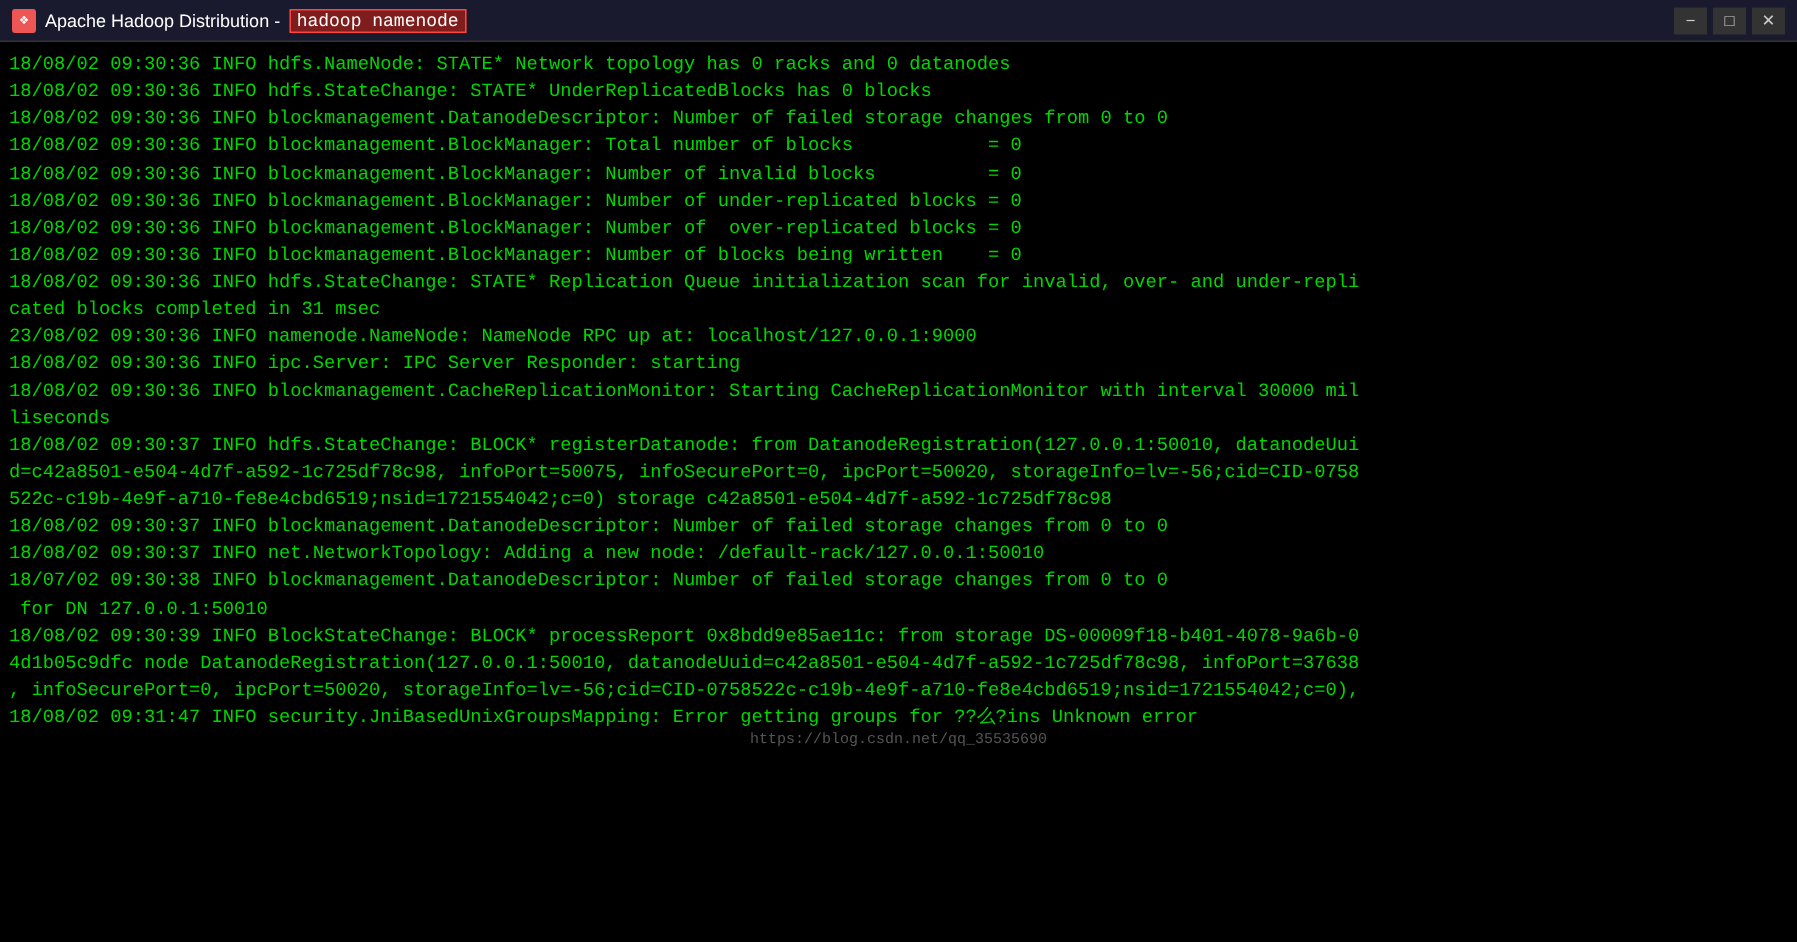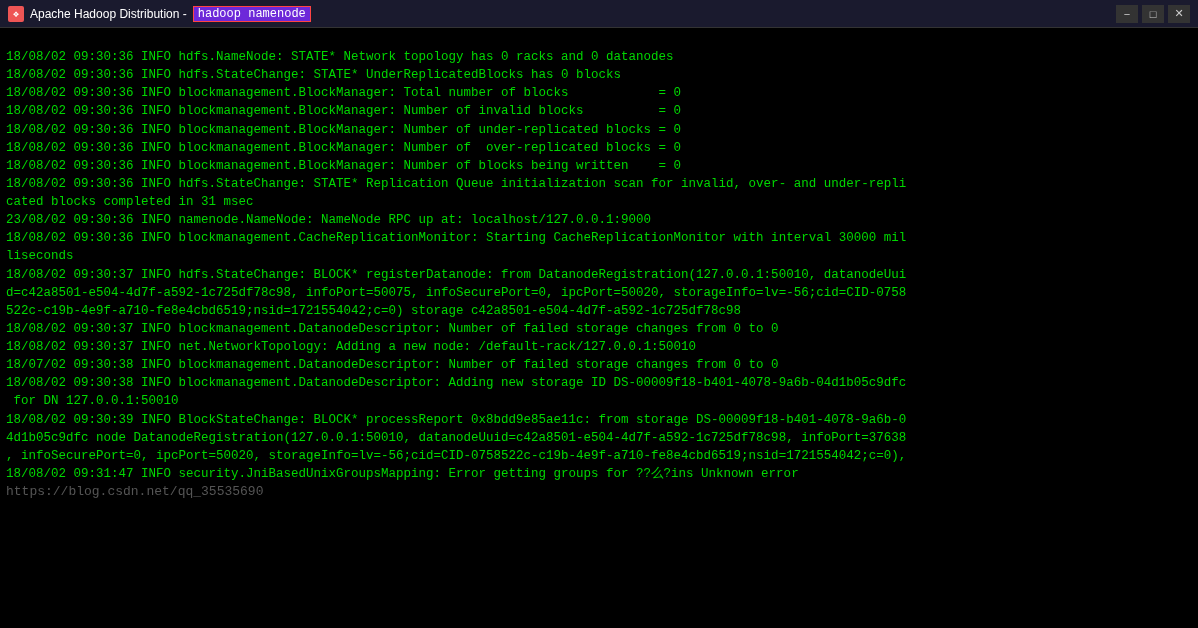--- a/index.html
+++ b/index.html
@@ -51,21 +51,21 @@
     }
 
     .title-bar-text {
       color: #fff;
       font-size: 12px;
       font-family: 'Segoe UI', Arial, sans-serif;
     }
 
     .title-bar-highlight {
       color: #fff;
-      background: #6d28d9;
+      background: #7f1d1d;
       border: 1px solid #ff4444;
       padding: 0 4px;
       font-size: 12px;
       font-family: 'Courier New', monospace;
     }
 
     .title-bar-controls {
       margin-left: auto;
       display: flex;
       gap: 4px;
@@ -81,72 +81,74 @@
       font-size: 11px;
       display: flex;
       align-items: center;
       justify-content: center;
     }
 
     .console {
       flex: 1;
       background: #000;
       color: #00d700;
-      padding: 20px 6px;
+      padding: 6px 6px;
       overflow: hidden;
       font-family: 'Courier New', Courier, monospace;
       font-size: 12.5px;
       line-height: 1.45;
     }
 
     .console-line {
       white-space: pre-wrap;
       word-break: break-all;
       color: #00d700;
     }
 
     .watermark {
       color: #555;
-      font-size: 13px;
+      font-size: 10px;
+      text-align: center;
     }
   </style>
 </head>
 <body>
 
 <div class="window">
   <div class="title-bar">
     <div class="title-bar-icon">❖</div>
     <span class="title-bar-text">Apache Hadoop Distribution - </span>
     <span class="title-bar-highlight">hadoop  namenode</span>
     <div class="title-bar-controls">
       <button class="title-btn">−</button>
       <button class="title-btn">□</button>
       <button class="title-btn close">✕</button>
     </div>
   </div>
   <div class="console" id="console-container">
   <div class="console-line">18/08/02 09:30:36 INFO hdfs.NameNode: STATE* Network topology has 0 racks and 0 datanodes</div>
       <div class="console-line">18/08/02 09:30:36 INFO hdfs.StateChange: STATE* UnderReplicatedBlocks has 0 blocks</div>
+      <div class="console-line">18/08/02 09:30:36 INFO blockmanagement.DatanodeDescriptor: Number of failed storage changes from 0 to 0</div>
       <div class="console-line">18/08/02 09:30:36 INFO blockmanagement.BlockManager: Total number of blocks            = 0</div>
       <div class="console-line">18/08/02 09:30:36 INFO blockmanagement.BlockManager: Number of invalid blocks          = 0</div>
       <div class="console-line">18/08/02 09:30:36 INFO blockmanagement.BlockManager: Number of under-replicated blocks = 0</div>
       <div class="console-line">18/08/02 09:30:36 INFO blockmanagement.BlockManager: Number of  over-replicated blocks = 0</div>
       <div class="console-line">18/08/02 09:30:36 INFO blockmanagement.BlockManager: Number of blocks being written    = 0</div>
       <div class="console-line">18/08/02 09:30:36 INFO hdfs.StateChange: STATE* Replication Queue initialization scan for invalid, over- and under-repli</div>
       <div class="console-line">cated blocks completed in 31 msec</div>
       <div class="console-line">23/08/02 09:30:36 INFO namenode.NameNode: NameNode RPC up at: localhost/127.0.0.1:9000</div>
+      <div class="console-line">18/08/02 09:30:36 INFO ipc.Server: IPC Server Responder: starting</div>
       <div class="console-line">18/08/02 09:30:36 INFO blockmanagement.CacheReplicationMonitor: Starting CacheReplicationMonitor with interval 30000 mil</div>
       <div class="console-line">liseconds</div>
       <div class="console-line">18/08/02 09:30:37 INFO hdfs.StateChange: BLOCK* registerDatanode: from DatanodeRegistration(127.0.0.1:50010, datanodeUui</div>
       <div class="console-line">d=c42a8501-e504-4d7f-a592-1c725df78c98, infoPort=50075, infoSecurePort=0, ipcPort=50020, storageInfo=lv=-56;cid=CID-0758</div>
       <div class="console-line">522c-c19b-4e9f-a710-fe8e4cbd6519;nsid=1721554042;c=0) storage c42a8501-e504-4d7f-a592-1c725df78c98</div>
       <div class="console-line">18/08/02 09:30:37 INFO blockmanagement.DatanodeDescriptor: Number of failed storage changes from 0 to 0</div>
       <div class="console-line">18/08/02 09:30:37 INFO net.NetworkTopology: Adding a new node: /default-rack/127.0.0.1:50010</div>
       <div class="console-line">18/07/02 09:30:38 INFO blockmanagement.DatanodeDescriptor: Number of failed storage changes from 0 to 0</div>
-      <div class="console-line">18/08/02 09:30:38 INFO blockmanagement.DatanodeDescriptor: Adding new storage ID DS-00009f18-b401-4078-9a6b-04d1b05c9dfc</div>
       <div class="console-line"> for DN 127.0.0.1:50010</div>
       <div class="console-line">18/08/02 09:30:39 INFO BlockStateChange: BLOCK* processReport 0x8bdd9e85ae11c: from storage DS-00009f18-b401-4078-9a6b-0</div>
       <div class="console-line">4d1b05c9dfc node DatanodeRegistration(127.0.0.1:50010, datanodeUuid=c42a8501-e504-4d7f-a592-1c725df78c98, infoPort=37638</div>
       <div class="console-line">, infoSecurePort=0, ipcPort=50020, storageInfo=lv=-56;cid=CID-0758522c-c19b-4e9f-a710-fe8e4cbd6519;nsid=1721554042;c=0),</div>
       <div class="console-line">18/08/02 09:31:47 INFO security.JniBasedUnixGroupsMapping: Error getting groups for ??么?ins Unknown error</div>
       <div class="console-line watermark">https://blog.csdn.net/qq_35535690</div>
     </div>
 </div>
 
 </body></html>

